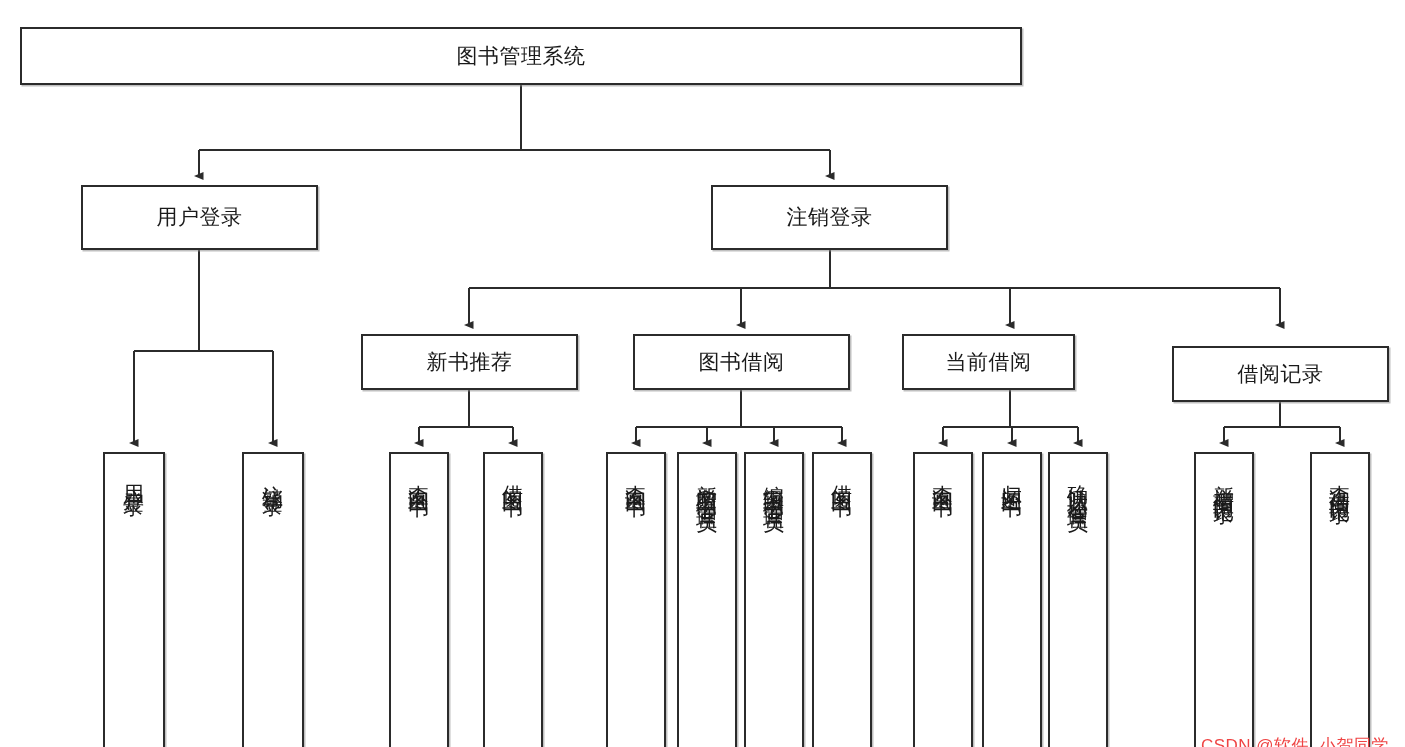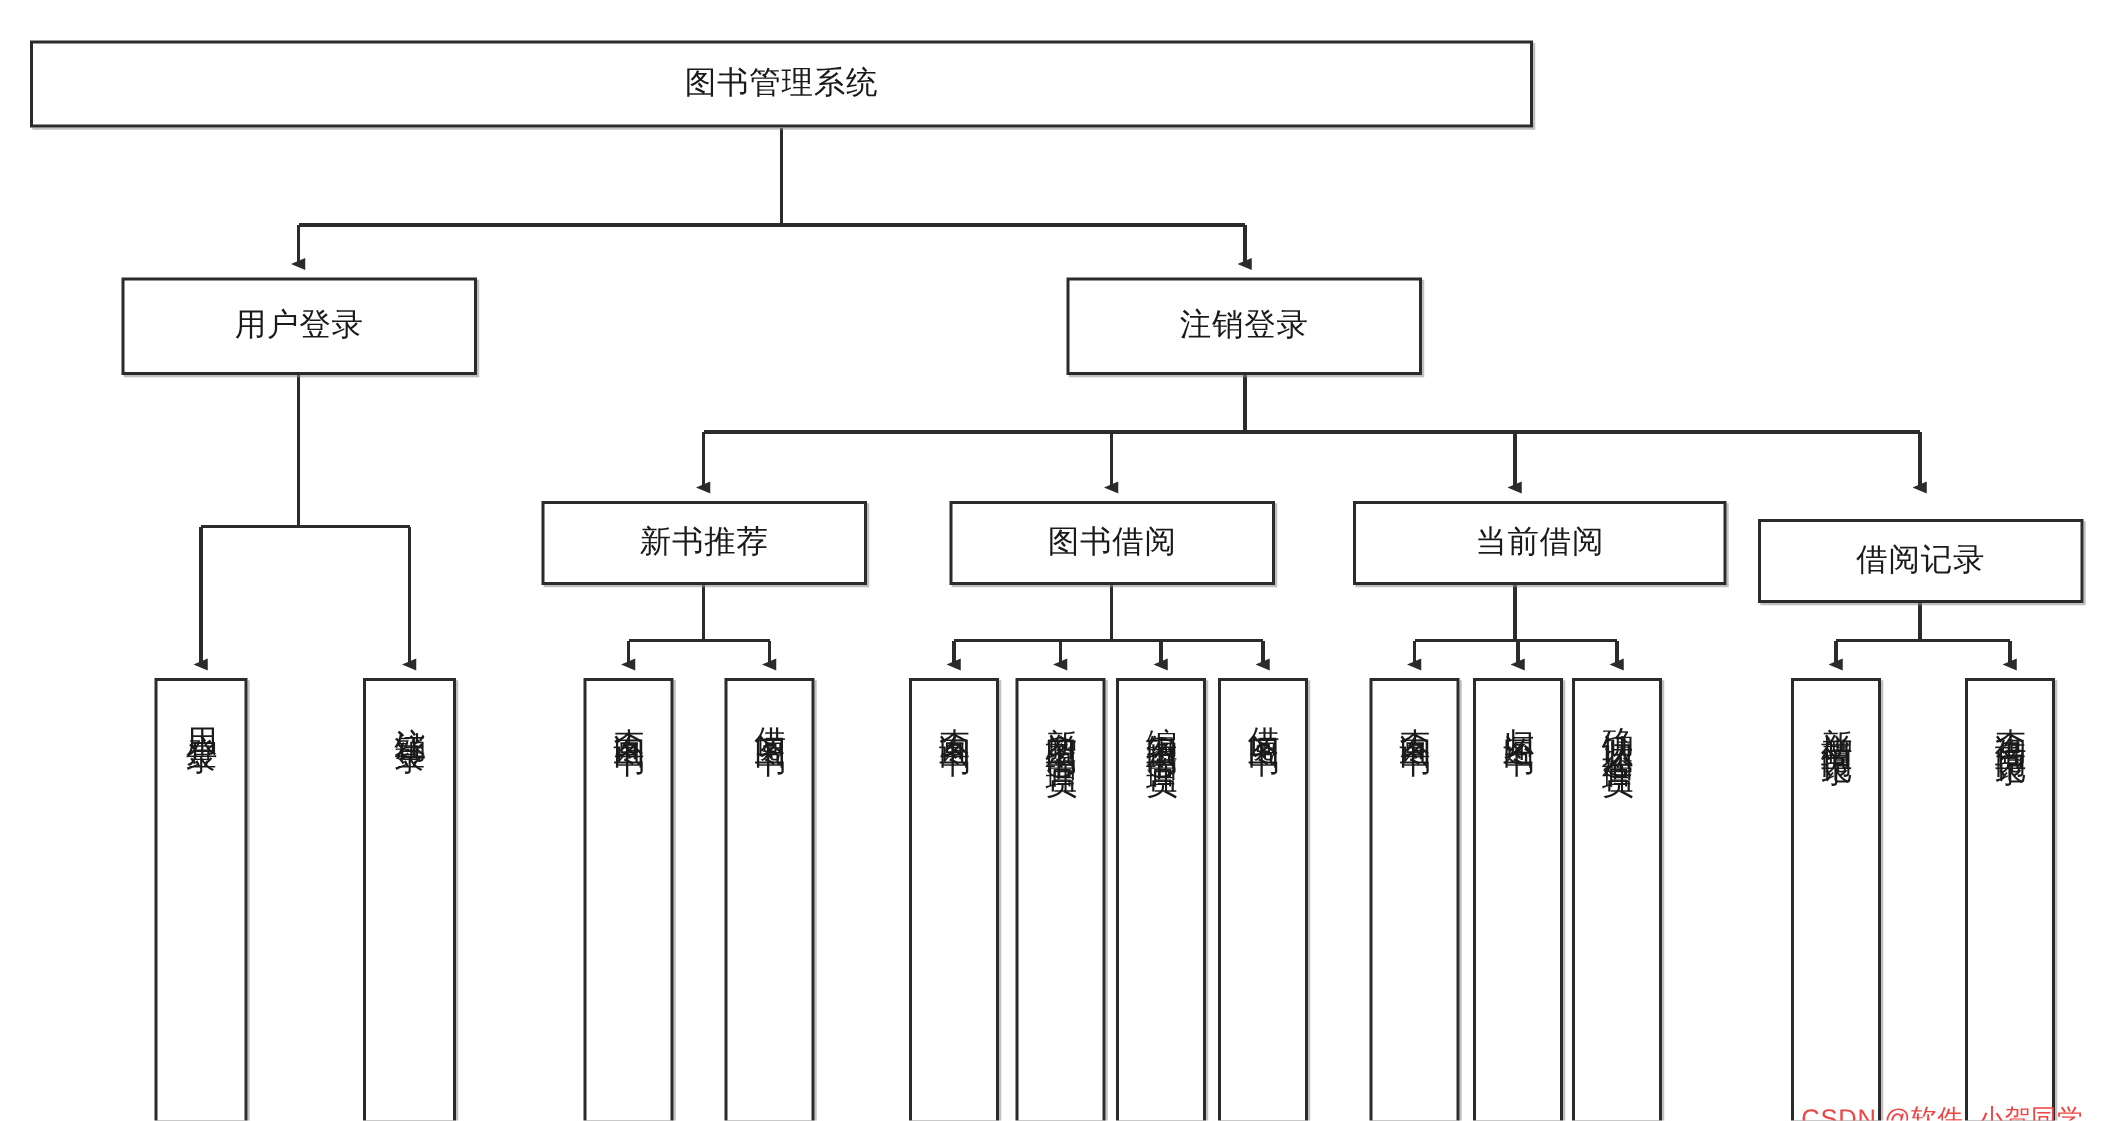--- a/index.html
+++ b/index.html
@@ -138,21 +138,21 @@
   <div class="node-box" style="left:711px; top:169px; width:237px; height:65px;">
     <span class="node-label">注销登录</span>
   </div>
 
   <div class="node-box" style="left:361px; top:318px; width:217px; height:56px;">
     <span class="node-label">新书推荐</span>
   </div>
   <div class="node-box" style="left:633px; top:318px; width:217px; height:56px;">
     <span class="node-label">图书借阅</span>
   </div>
-  <div class="node-box" style="left:902px; top:318px; width:249px; height:56px;">
+  <div class="node-box" style="left:902px; top:318px; width:173px; height:56px;">
     <span class="node-label">当前借阅</span>
   </div>
   <div class="node-box" style="left:1172px; top:318px; width:217px; height:56px;margin-top:12px;">
     <span class="node-label">借阅记录</span>
   </div>
 
   <div class="node-box vertical" style="left:103px; top:436px; width:62px; height:297px;">
     <span class="node-label">用户登录</span>
   </div>
   <div class="node-box vertical" style="left:242px; top:436px; width:62px; height:297px;">

